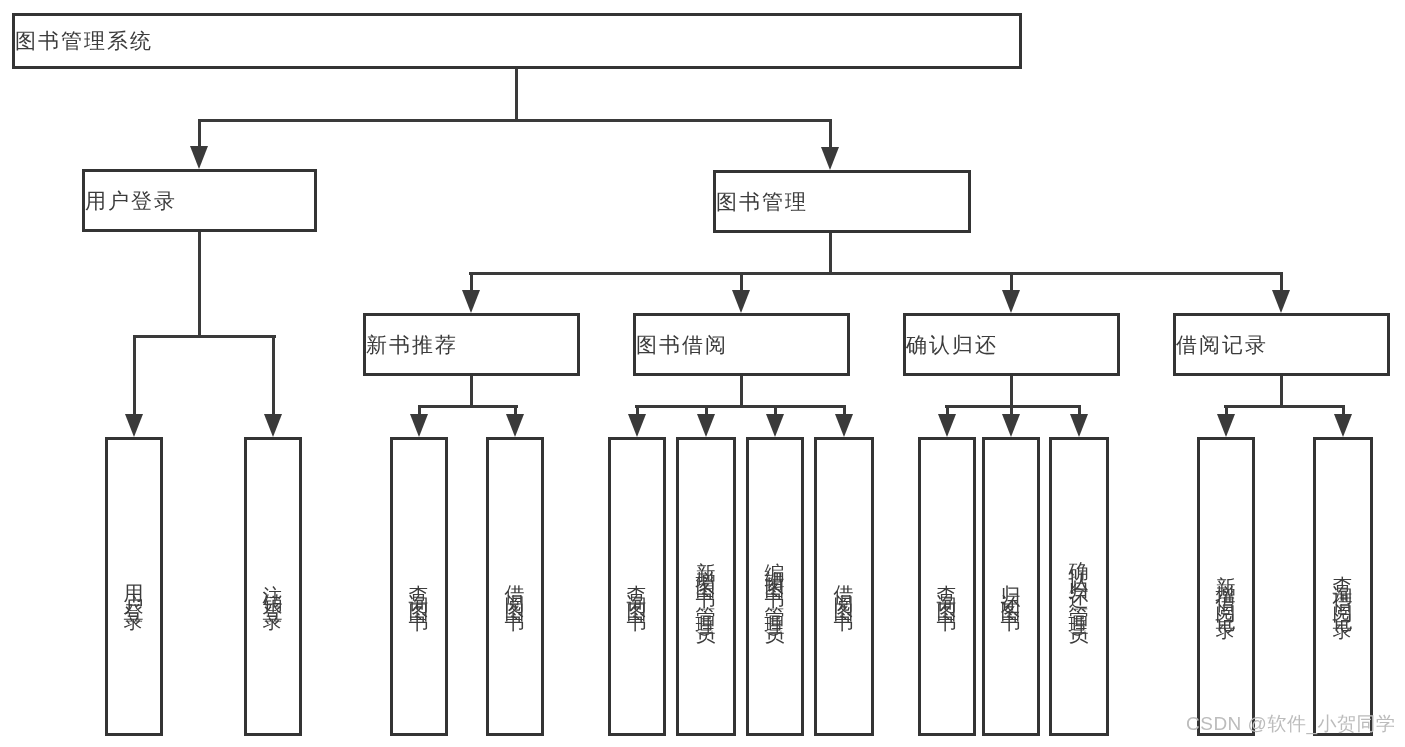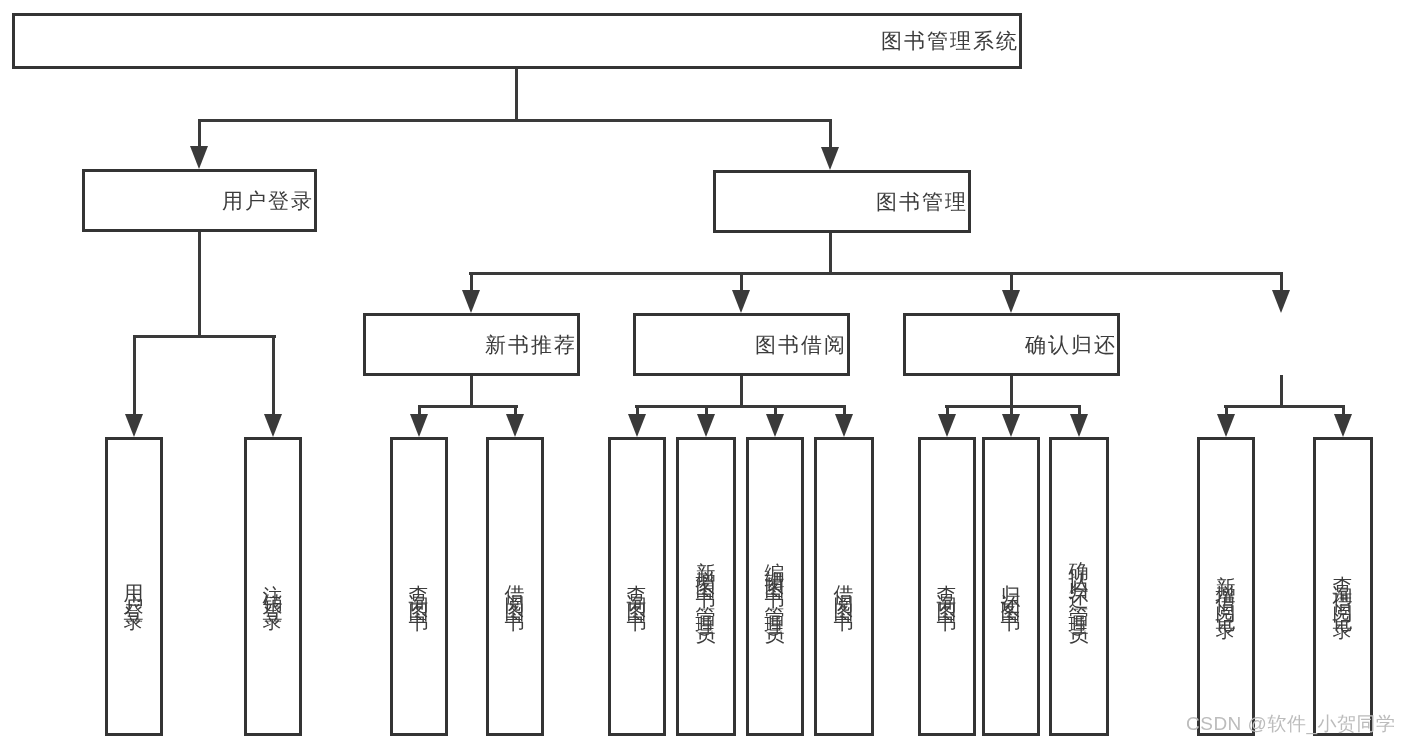--- a/index.html
+++ b/index.html
@@ -11,21 +11,21 @@
     font-family: "Liberation Sans", sans-serif;
     overflow: hidden;
   }
   .box {
     position: absolute;
     background: #ffffff;
     border: 3px solid #343434;
     box-sizing: border-box;
     display: flex;
     align-items: center;
-    justify-content: flex-end;
+    justify-content: flex-start;
     color: #3c3c3c;
     font-size: 21px;
     letter-spacing: 2px;
     z-index: 2;
   }
   .vbox {
     position: absolute;
     background: #ffffff;
     border: 3px solid #343434;
     box-sizing: border-box;
@@ -104,25 +104,28 @@
   <div class="line" style="left:740px; top:272px; width:3px; height:18px;"></div>
   <div class="arrow" style="left:732px; top:290px;"></div>
   <div class="line" style="left:1010px; top:272px; width:3px; height:18px;"></div>
   <div class="arrow" style="left:1002px; top:290px;"></div>
   <div class="line" style="left:1280px; top:272px; width:3px; height:18px;"></div>
   <div class="arrow" style="left:1272px; top:290px;"></div>
 
   <div class="box" style="left:363px; top:313px; width:217px; height:63px;">
     <span>新书推荐</span>
   </div>
-  <div class="box" style="left:633px; top:313px; width:217px; height:63px;padding-left:6px;">
+  <div class="box" style="left:633px; top:313px; width:217px; height:63px;">
     <span>图书借阅</span>
   </div>
   <div class="box" style="left:903px; top:313px; width:217px; height:63px;">
     <span>确认归还</span>
+  </div>
+  <div class="box" style="left:1173px; top:313px; width:217px; height:63px;">
+    <span>借阅记录</span>
   </div>
 
   <div class="line" style="left:470px; top:375px; width:3px; height:33px;"></div>
   <div class="line" style="left:418px; top:405px; width:100px; height:3px;"></div>
   <div class="line" style="left:418px; top:405px; width:3px; height:11px;"></div>
   <div class="arrow" style="left:410px; top:414px;"></div>
   <div class="line" style="left:514px; top:405px; width:3px; height:11px;"></div>
   <div class="arrow" style="left:506px; top:414px;"></div>
 
   <div class="line" style="left:740px; top:375px; width:3px; height:33px;"></div>

